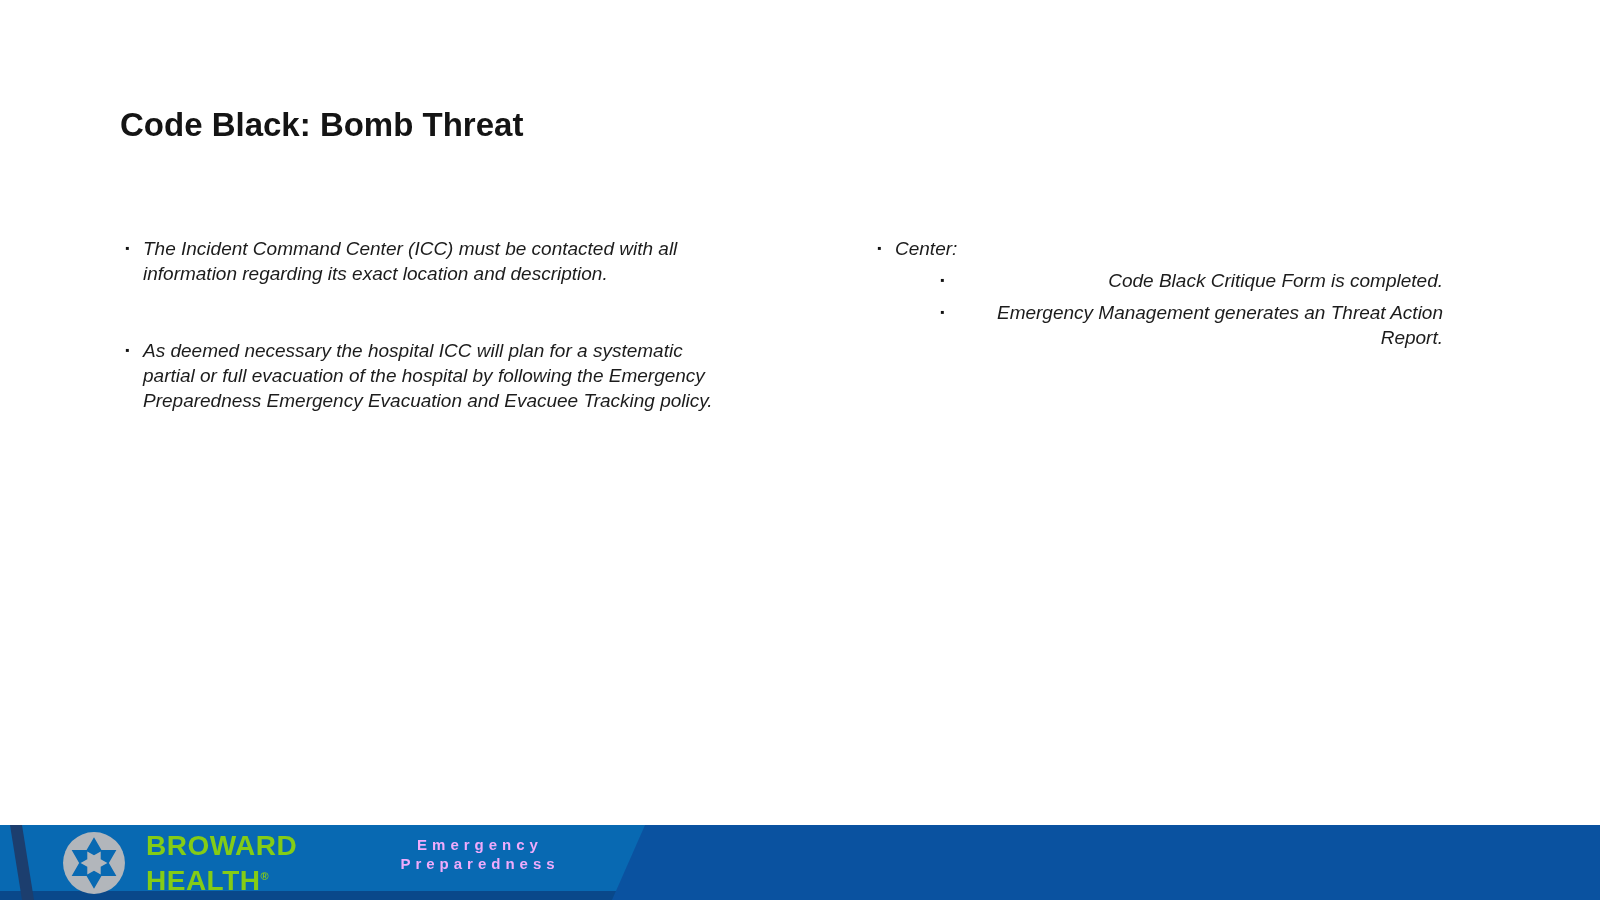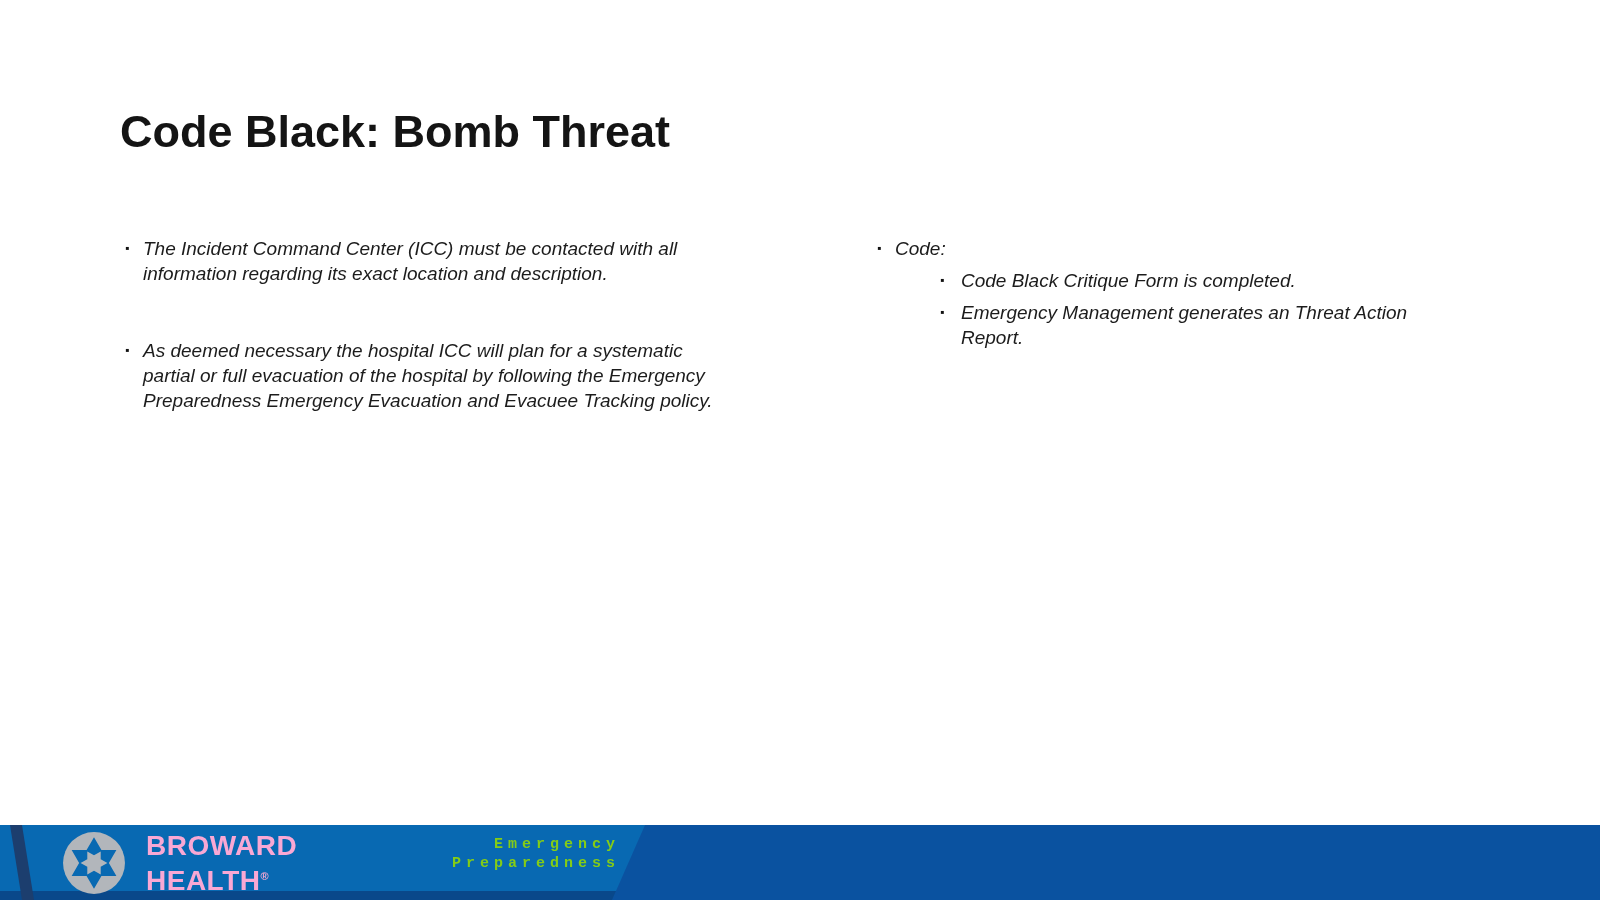--- a/index.html
+++ b/index.html
@@ -12,21 +12,21 @@
   .slide {
     position: relative;
     width: 1600px; height: 900px;
     background: #ffffff;
   }
 
   
   .slide-title {
     position: absolute;
     left: 120px; top: 106px;
-    font-size: 45px;
+    font-size: 33px;
     font-weight: bold;
     color: #141414;
     letter-spacing: 0px;
   }
 
   
   .col-left {
     position: absolute;
     left: 125px; top: 236px;
     width: 612px;
@@ -52,21 +52,21 @@
     color: #111;
   }
   .bullet-text { flex: 1; font-style: italic; }
 
   .sub-list {
     margin-top: 7px;
     margin-left: 63px;
   }
   .sub-list .bullet-item { margin-bottom: 7px; }
   .sub-list .bullet-square { flex: 0 0 21px; width: 21px; }
-  .sub-list .bullet-text { max-width: 482px; }
+  .sub-list .bullet-text { max-width: 482px; text-align: right; }
 
   
   .footer {
     position: absolute;
     left: 0; bottom: 0;
     width: 1600px; height: 75px;
     background: #0A52A0; 
     overflow: hidden;
   }
   .footer-light {
@@ -84,42 +84,41 @@
     clip-path: polygon(10px 0, 22px 0, 34px 75px, 22px 75px);
   }
   .footer-logo {
     position: absolute;
     left: 62px; top: 6px;
     width: 64px; height: 64px;
   }
   .brand-text {
     position: absolute;
     left: 146px; top: 5px;
-    color: #f9a8d4;
+    color: #84cc16;
     font-weight: bold;
     font-size: 28px;
     line-height: 31px;
     letter-spacing: 0.5px;
   }
   .brand-text .reg {
     font-size: 11px;
     vertical-align: super;
     letter-spacing: 0;
   }
   .program-text {
     position: absolute;
     left: 340px; top: 10px;
     width: 280px;
-    text-align: right;
-    color: #84cc16;
+    text-align: center;
+    color: #f0abfc;
     font-weight: bold;
     font-size: 15px;
     line-height: 19px;
     letter-spacing: 5px;
-    font-family: Liberation Mono, monospace;
   }
 </style>
 </head>
 <body>
 
 <div class="slide">
 
   <h1 class="slide-title">Code Black: Bomb Threat</h1>
 
   <div class="col-left">
@@ -129,21 +128,21 @@
     </div>
     <div class="bullet-item">
       <span class="bullet-square">▪</span>
       <span class="bullet-text">As deemed necessary the hospital ICC will plan for a systematic partial or full evacuation of the hospital by following the Emergency Preparedness Emergency Evacuation and Evacuee Tracking policy.</span>
     </div>
   </div>
 
   <div class="col-right">
     <div class="bullet-item">
       <span class="bullet-square">▪</span>
-      <span class="bullet-text">Code:</span>
+      <span class="bullet-text">Center:</span>
     </div>
     <div class="sub-list">
       <div class="bullet-item">
         <span class="bullet-square">▪</span>
         <span class="bullet-text">Code Black Critique Form is completed.</span>
       </div>
       <div class="bullet-item">
         <span class="bullet-square">▪</span>
         <span class="bullet-text">Emergency Management generates an Threat Action Report.</span>
       </div>

